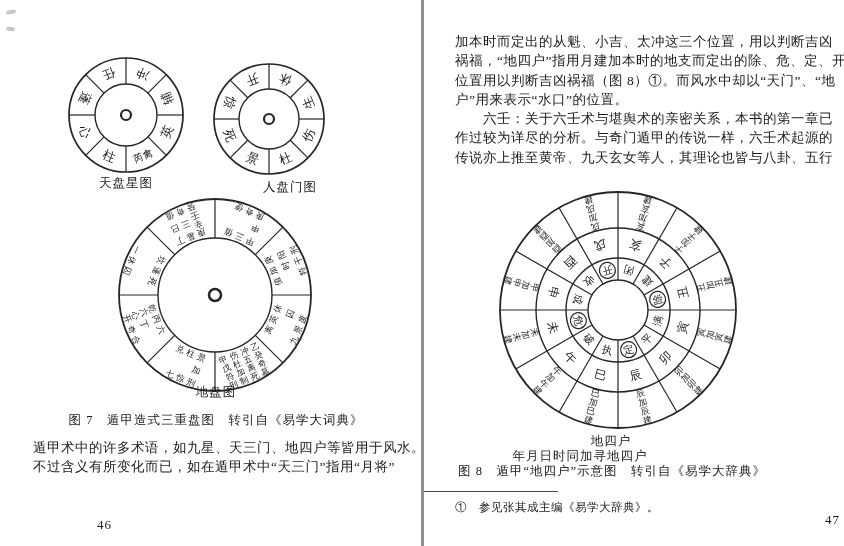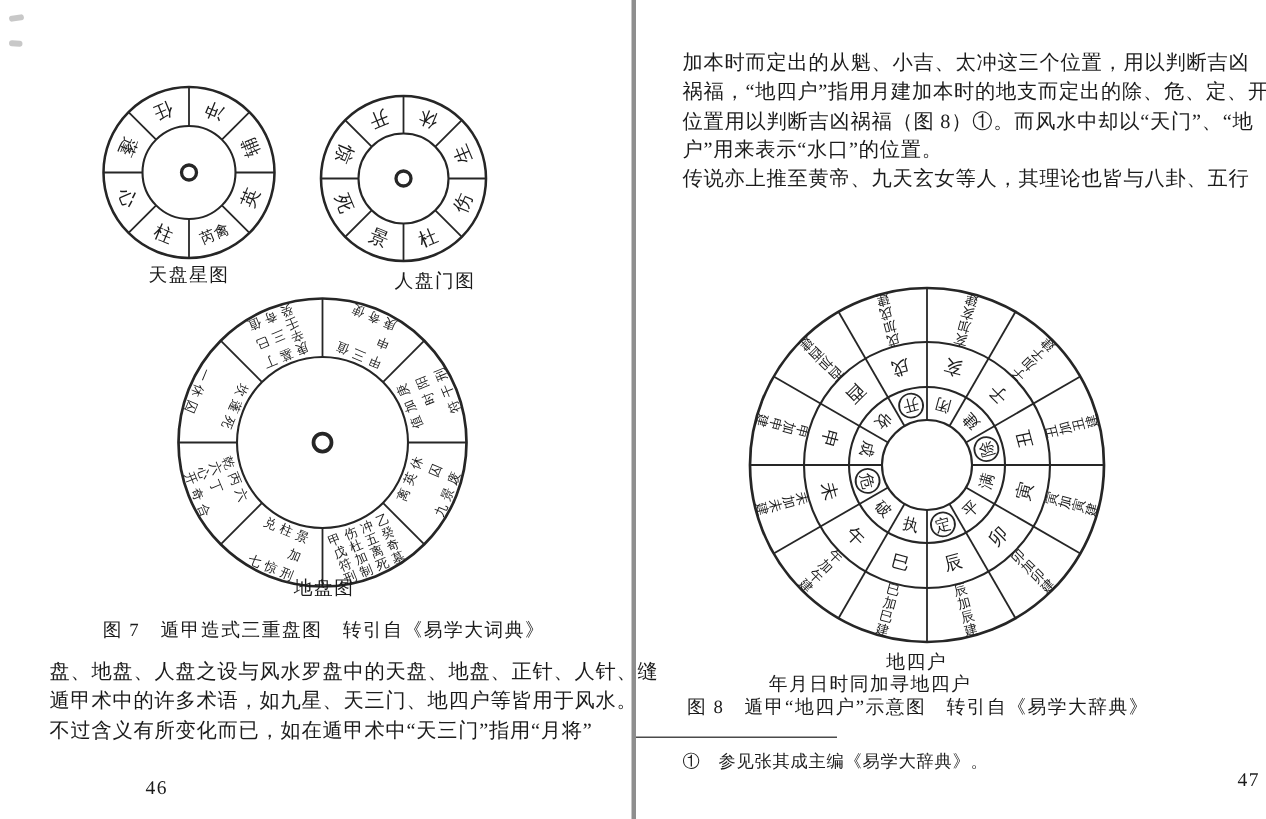--- a/index.html
+++ b/index.html
@@ -214,31 +214,32 @@
           <text x="98" y="191.06" font-size="8.5" text-anchor="middle">奇</text>
           <text x="109.5" y="164.06" font-size="8.5" text-anchor="middle">丁</text>
           <text x="109.5" y="177.56" font-size="8.5" text-anchor="middle">巳</text>
           <text x="109.5" y="191.06" font-size="8.5" text-anchor="middle">值</text>
         </g>
       </svg></div>
   <div class="caption" id="cap-earth">地盘图</div>
   <div class="caption" id="cap-fig7">图 7　遁甲造式三重盘图　转引自《易学大词典》</div>
 
   <div class="textblock" id="left-text">
-    <div class="line">盘、地盘、人盘之设与风水罗盘中的天盘、地盘、正针、人针、缝</div>
     <div class="line">遁甲术中的许多术语，如九星、天三门、地四户等皆用于风水。</div>
     <div class="line">不过含义有所变化而已，如在遁甲术中“天三门”指用“月将”</div>
   </div>
   <div class="pagenum" id="pg-left">46</div>
 
   <div class="textblock" id="right-text">
     <div class="line">加本时而定出的从魁、小吉、太冲这三个位置，用以判断吉凶</div>
     <div class="line">祸福，“地四户”指用月建加本时的地支而定出的除、危、定、开</div>
     <div class="line">位置用以判断吉凶祸福（图 8）①。而风水中却以“天门”、“地</div>
     <div class="line">户”用来表示“水口”的位置。</div>
+    <div class="line">　　六壬：关于六壬术与堪舆术的亲密关系，本书的第一章已</div>
+    <div class="line">作过较为详尽的分析。与奇门遁甲的传说一样，六壬术起源的</div>
     <div class="line">传说亦上推至黄帝、九天玄女等人，其理论也皆与八卦、五行</div>
   </div>
 
   <div class="wheel" id="wheel-doors"><svg viewBox="0 0 240 240" width="240" height="240">
         <circle cx="120" cy="120" r="118" fill="none" stroke="#262626" stroke-width="1.8"></circle>
         <circle cx="120" cy="120" r="82" fill="none" stroke="#262626" stroke-width="1.4"></circle>
         <circle cx="120" cy="120" r="52" fill="none" stroke="#262626" stroke-width="1.4"></circle>
         <circle cx="120" cy="120" r="30" fill="none" stroke="#262626" stroke-width="1.4"></circle>
         <line x1="120" y1="90" x2="120" y2="2" stroke="#262626" stroke-width="1.2"></line>
         <line x1="135" y1="94.01923788646684" x2="179" y2="17.809002353436227" stroke="#262626" stroke-width="1.2"></line>

